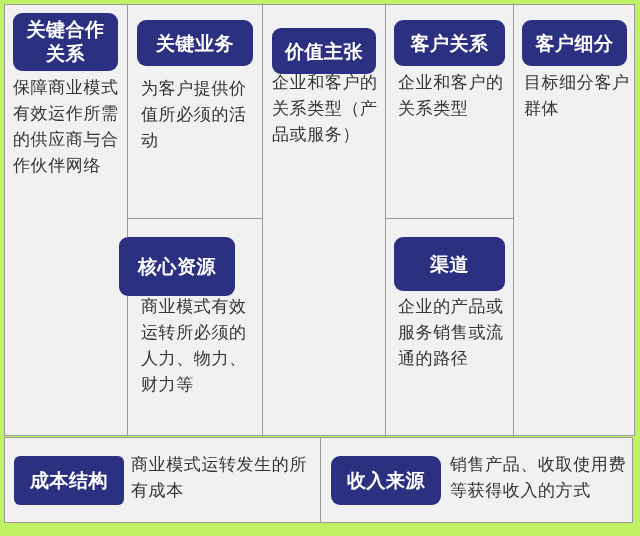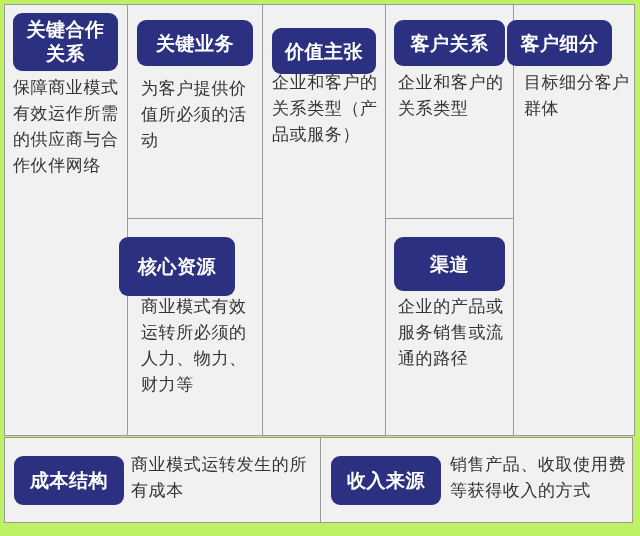--- a/index.html
+++ b/index.html
@@ -75,24 +75,24 @@
 
   
   #row-cost    { left: 4px;   top: 437px; width: 317px; height: 86px; }
   #row-revenue { left: 320px; top: 437px; width: 313px; height: 86px; }
 
   
   #badge-key-partners   { left: 13px;  top: 13px;  width: 105px; height: 58px; }
   #badge-key-activities { left: 137px; top: 20px;  width: 116px; height: 46px; }
   #badge-value-prop     { left: 272px; top: 28px;  width: 104px; height: 46px; }
   #badge-cust-rel       { left: 394px; top: 20px;  width: 111px; height: 46px; }
-  #badge-cust-seg       { left: 507px; top: 20px;  width: 105px; height: 46px; }
+  #badge-cust-seg       { left: 522px; top: 20px;  width: 105px; height: 46px; }
   #badge-key-resources  { left: 119px; top: 237px; width: 116px; height: 59px; }
   #badge-channels       { left: 394px; top: 237px; width: 111px; height: 54px; }
-  #badge-cost           { left: 14px;  top: 456px; width: 110px; height: 49px; }
+  #badge-cost           { left: 14px;  top: 456px; width: 110px; height: 49px; border-radius: 6px; }
   #badge-revenue        { left: 331px; top: 456px; width: 110px; height: 49px; }
 
   
   #text-key-partners   { left: 13px;  top: 75px;  width: 108px; }
   #text-key-activities { left: 141px; top: 70px;  width: 112px; margin-top: 6px; }
   #text-value-prop     { left: 272px; top: 70px;  width: 108px; }
   #text-cust-rel       { left: 398px; top: 70px;  width: 112px; }
   #text-cust-seg       { left: 524px; top: 70px;  width: 108px; }
   #text-key-resources  { left: 141px; top: 294px; width: 112px; }
   #text-channels       { left: 398px; top: 294px; width: 112px; }

